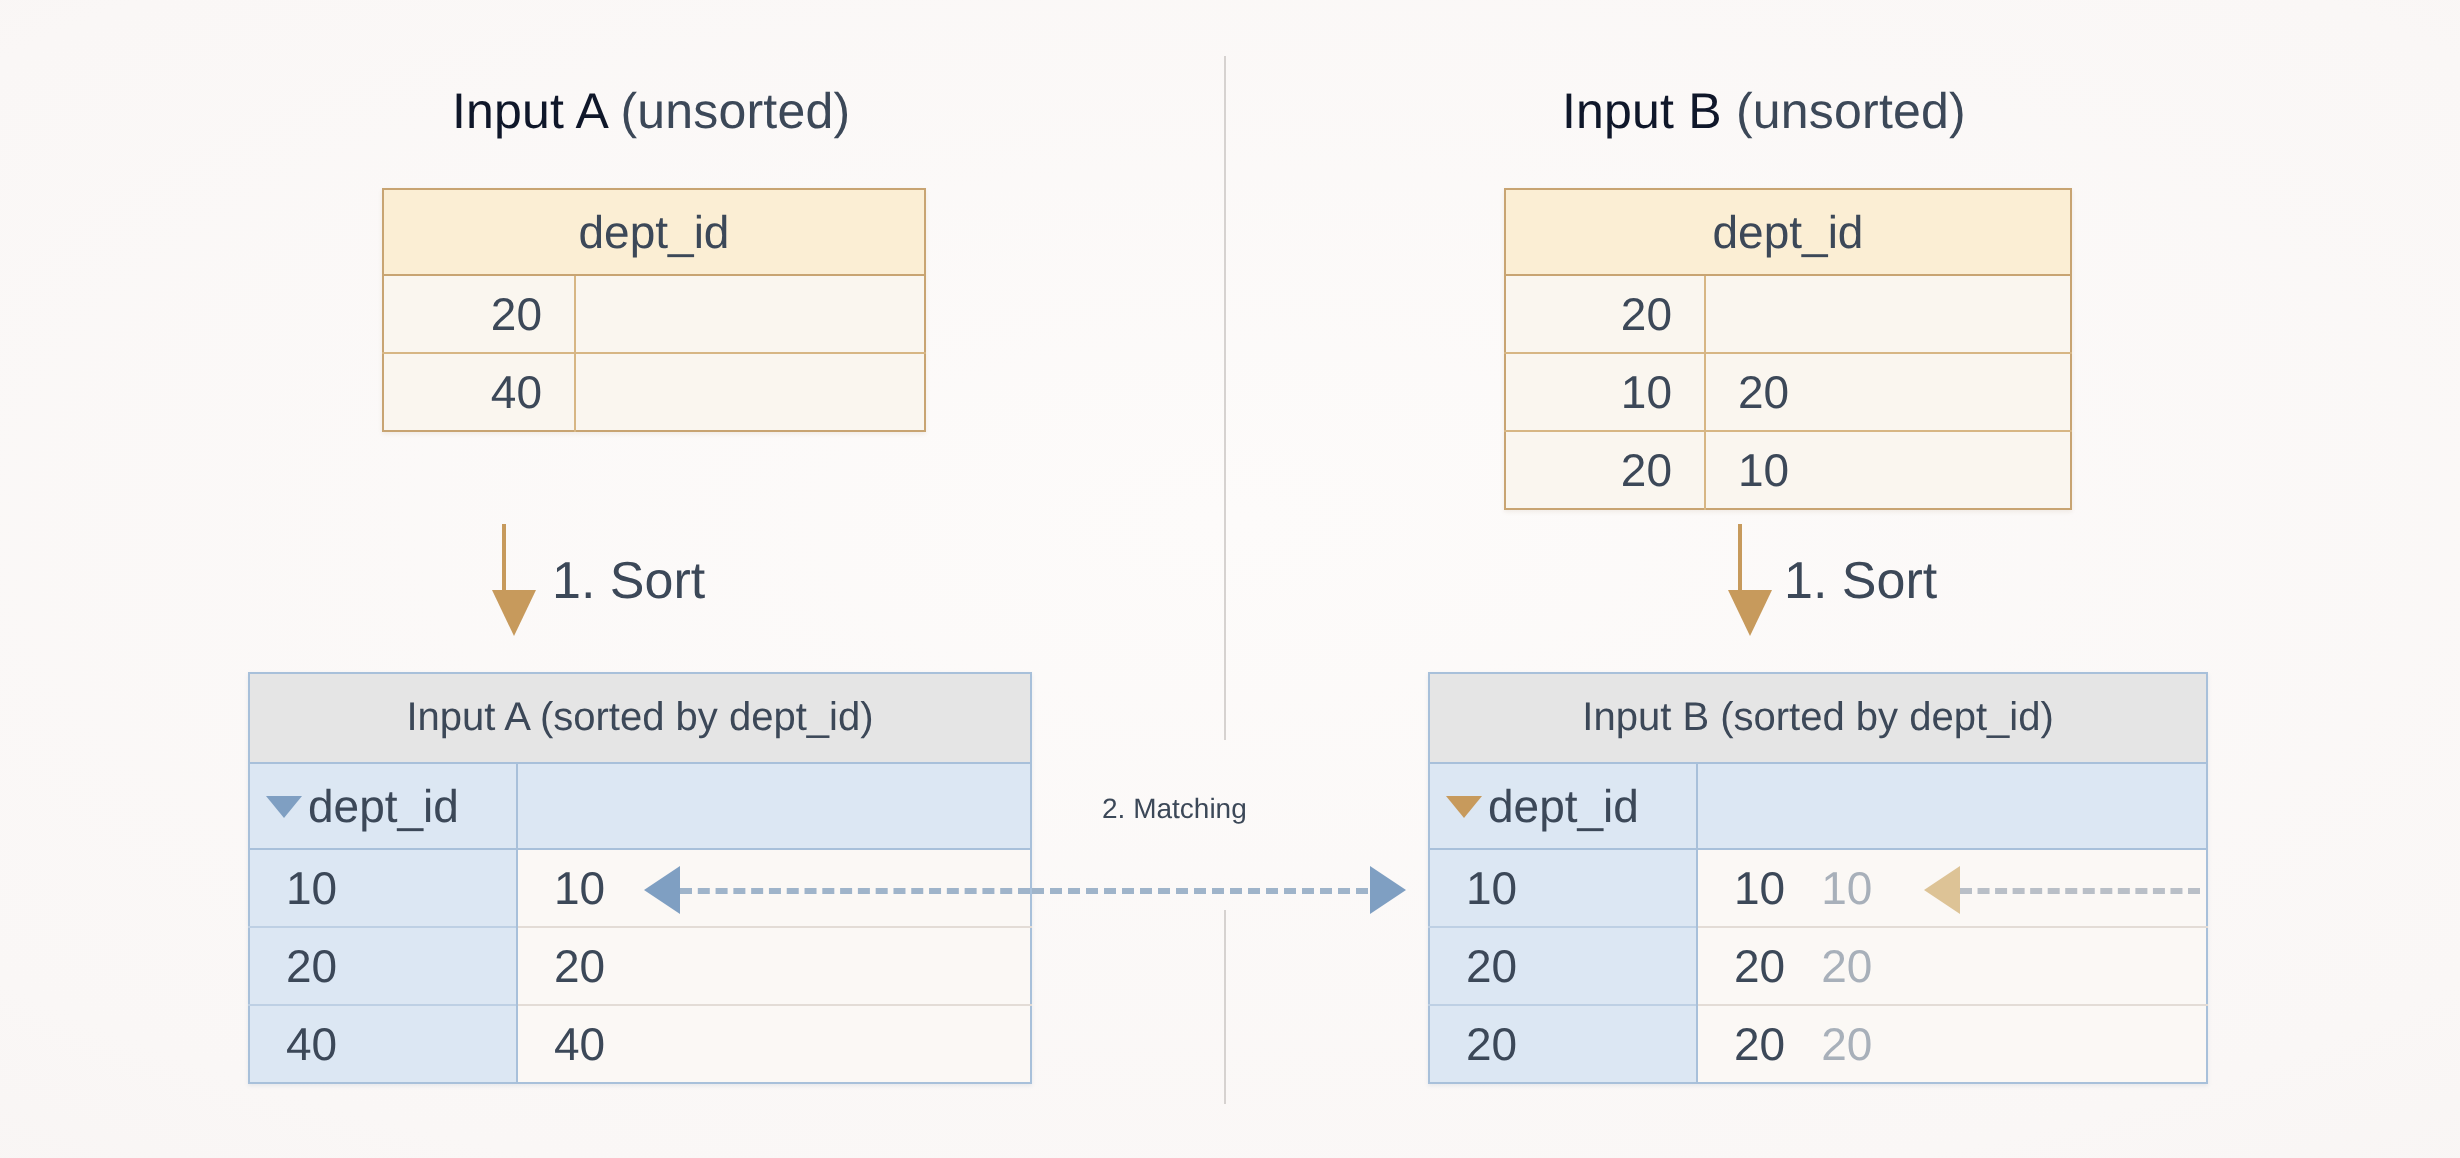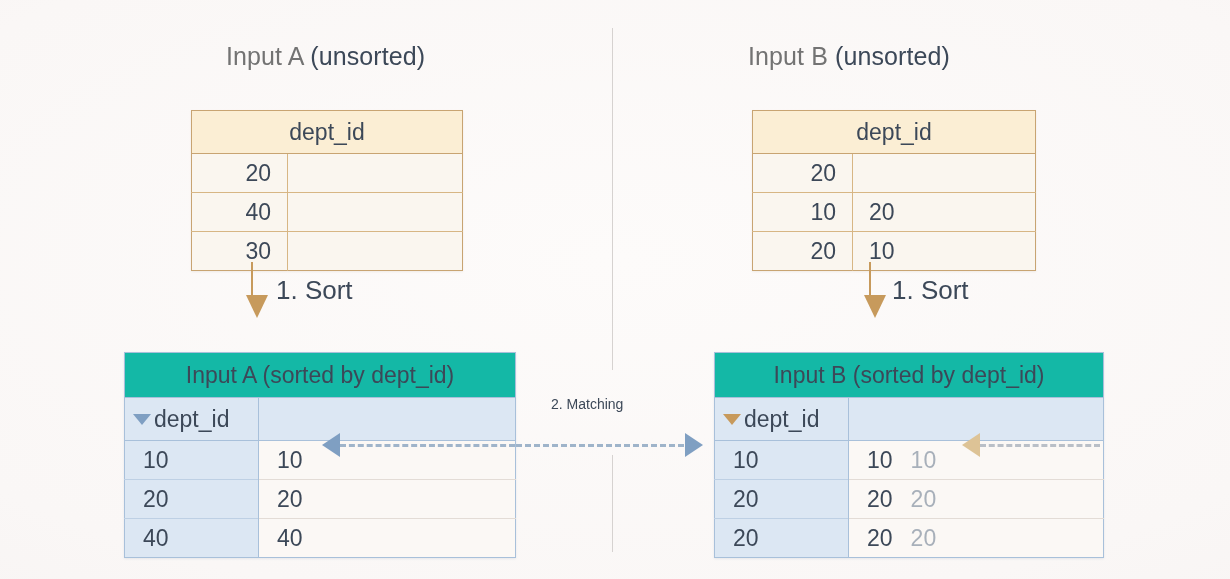--- a/index.html
+++ b/index.html
@@ -19,29 +19,28 @@
   }
 
   
   .caption {
     position: absolute;
     font-size: 25px;
     letter-spacing: 0.1px;
     white-space: nowrap;
     color: #3c4858;
   }
-  .caption .name { color: #737373; }
+  .caption .name { color: #0f172a; }
   .caption .paren { color: #3c4858; }
 
   
   .tbl {
     position: absolute;
     border-collapse: collapse;
     table-layout: fixed;
-    margin-top: 16px;
   }
   .tbl td, .tbl th {
     padding: 0;
     margin: 0;
     font-weight: normal;
   }
 
   .tan-tbl {
     border: 1px solid #c8a472;
     box-shadow: 0 1px 2px rgba(140,110,70,0.10);
@@ -70,25 +69,25 @@
     text-align: left;
     padding-left: 16px;
   }
 
   
   .blue-tbl {
     border: 1px solid #a8c0da;
     box-shadow: 0 1px 2px rgba(90,120,160,0.12);
   }
   .blue-tbl .title-row {
-    background: #14b8a6;
+    background: #e5e5e5;
     border-bottom: 1px solid #a8c0da;
     height: 44px;
     text-align: center;
-    font-size: 23px;
+    font-size: 20px;
     color: #3c4858;
   }
   .blue-tbl .colhdr {
     background: #dce7f3;
     border-bottom: 1px solid #a8c0da;
     height: 42px;
     font-size: 23px;
     color: #3c4858;
   }
   .blue-tbl .colhdr.k {
@@ -218,24 +217,20 @@
       <th class="hdr" colspan="2">dept_id</th>
     </tr>
     <tr>
       <td class="cell k">20</td>
       <td class="cell v"></td>
     </tr>
     <tr>
       <td class="cell k">40</td>
       <td class="cell v"></td>
     </tr>
-    <tr>
-      <td class="cell k">30</td>
-      <td class="cell v"></td>
-    </tr>
   </tbody>
 </table>
 
 <div class="sort-arrow" style="left:246px; top:262px; width:22px; height:58px;">
   <div class="shaft"></div>
   <div class="head"></div>
 </div>
 <div class="sort-label" style="left:276px; top:275px;">1. Sort</div>
 
 <table class="tbl blue-tbl" style="left:124px; top:336px; width:391px;">
@@ -278,21 +273,21 @@
 <div class="dash" style="left:340px; top:444px; width:175px;"></div>
 
 <div class="divider" style="left:612px; top:28px; height:342px;"></div>
 <div class="divider" style="left:612px; top:455px; height:97px;"></div>
 
 <div class="match-label" style="left:551px; top:396px;">2. Matching</div>
 
 <div class="dash" style="left:516px; top:444px; width:168px;"></div>
 <div class="tri right-blue" style="left:685px; top:433px;"></div>
 
-<div class="caption" style="left:748px; top:42px;">
+<div class="caption" style="left:781px; top:42px;">
   <span class="name">Input B</span>
   <span class="paren">(unsorted)</span>
 </div>
 
 <table class="tbl tan-tbl" style="left:752px; top:94px; width:283px;">
   <colgroup>
       <col style="width:100px">
       <col style="width:183px">
     </colgroup>
   <tbody>

